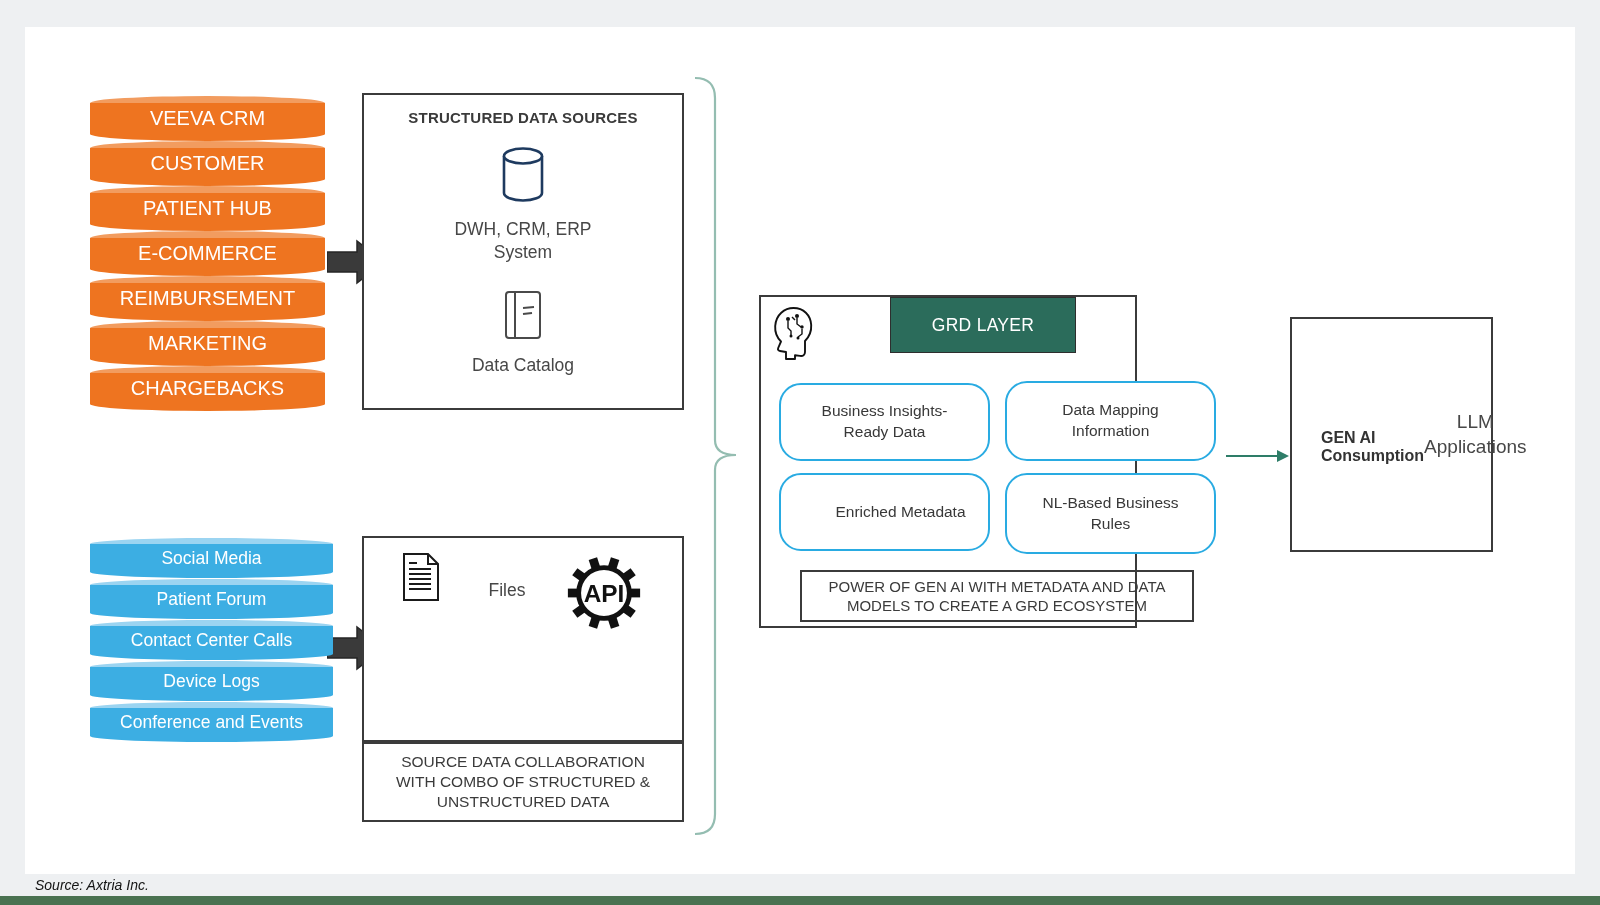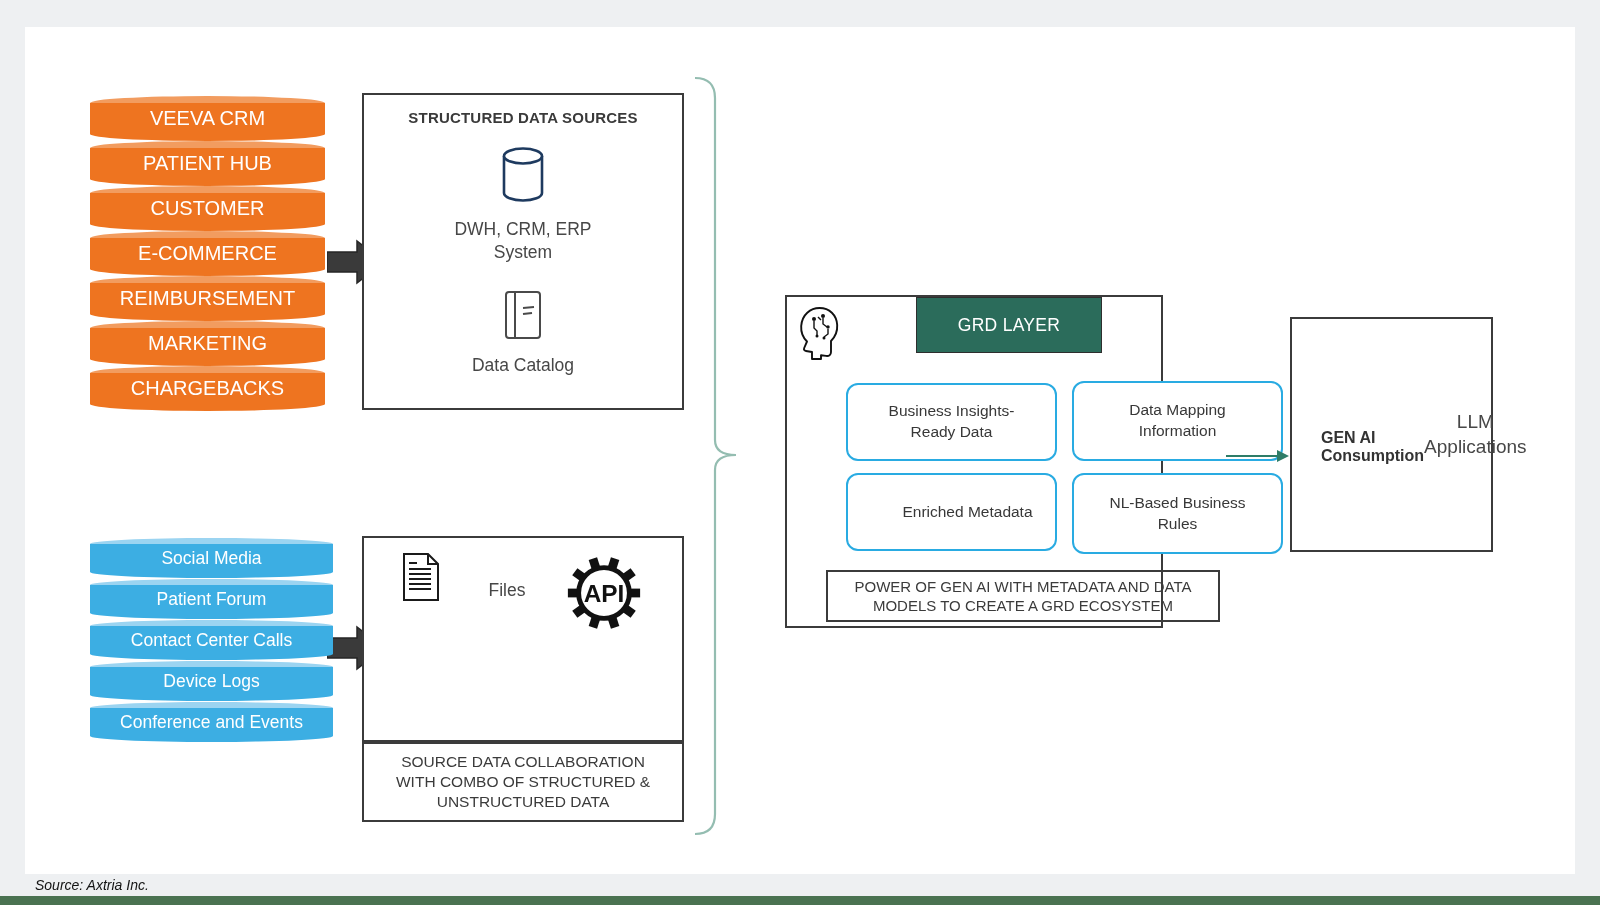--- a/index.html
+++ b/index.html
@@ -40,23 +40,23 @@
   .caption { font-size:17.5px; color:#474747; text-align:center; line-height:1.32; }
 
   .structured-box { left:362px; top:93px; width:322px; height:317px; display:flex; flex-direction:column; align-items:center; }
   .semi-box { left:362px; top:536px; width:322px; height:206px; display:flex; flex-direction:column; align-items:center; }
   .collab-box { left:362px; top:742px; width:322px; height:80px; display:flex; align-items:center; justify-content:center; }
   .collab-box .note, .power-note { font-size:15.5px; color:#3b3b3b; text-align:center; line-height:1.3; }
 
   .icon-row { display:flex; align-items:flex-start; justify-content:center; gap:38px; margin-top:14px; }
 
   
-  .grd-box { left:785px; top:295px; width:378px; height:333px; }
+  .grd-box { left:759px; top:295px; width:378px; height:333px; }
   .grd-header { position:absolute; left:129px; top:0px; width:186px; height:56px; background:#2b6c5b; border:1px solid #2e2e2e; color:#ffffff; display:flex; align-items:center; justify-content:center; font-size:17.5px; letter-spacing:.3px; }
-  .grd-item { position:absolute; width:211px; height:78px; border:2px solid #29abe2; border-radius:12px; background:#fff; display:flex; align-items:center; justify-content:center; text-align:center; font-size:15.5px; color:#383838; line-height:1.35;margin-left:41px; }
+  .grd-item { position:absolute; width:211px; height:78px; border:2px solid #29abe2; border-radius:22px; background:#fff; display:flex; align-items:center; justify-content:center; text-align:center; font-size:15.5px; color:#383838; line-height:1.35; }
   .grd-item span { display:inline-block; max-width:170px; }
   .power-box { position:absolute; left:39px; top:273px; width:394px; height:52px; border:2px solid #3b3b3b; display:flex; align-items:center; justify-content:center; }
   .power-note { max-width:352px; font-size:15px; }
 
   
   .genai-box { left:1290px; top:317px; width:203px; height:235px; display:flex; align-items:center;padding-left:29px; }
   .genai-title { font-weight:bold; font-size:16px; color:#333; margin-top:24px; }
   .genai-caption { font-size:19px; color:#474747; text-align:center; line-height:1.3; max-width:130px; }
 
   
@@ -72,26 +72,26 @@
 
 <div class="cyl-col col-orange">
   <div class="cyl orange">
       <div class="cap-top"></div>
       <div class="cap-bot"></div>
       <div class="body">VEEVA CRM</div>
     </div>
   <div class="cyl orange">
       <div class="cap-top"></div>
       <div class="cap-bot"></div>
+      <div class="body">CUSTOMER</div>
+    </div>
+  <div class="cyl orange">
+      <div class="cap-top"></div>
+      <div class="cap-bot"></div>
       <div class="body">PATIENT HUB</div>
-    </div>
-  <div class="cyl orange">
-      <div class="cap-top"></div>
-      <div class="cap-bot"></div>
-      <div class="body">CUSTOMER</div>
     </div>
   <div class="cyl orange">
       <div class="cap-top"></div>
       <div class="cap-bot"></div>
       <div class="body">E-COMMERCE</div>
     </div>
   <div class="cyl orange">
       <div class="cap-top"></div>
       <div class="cap-bot"></div>
       <div class="body">REIMBURSEMENT</div>

